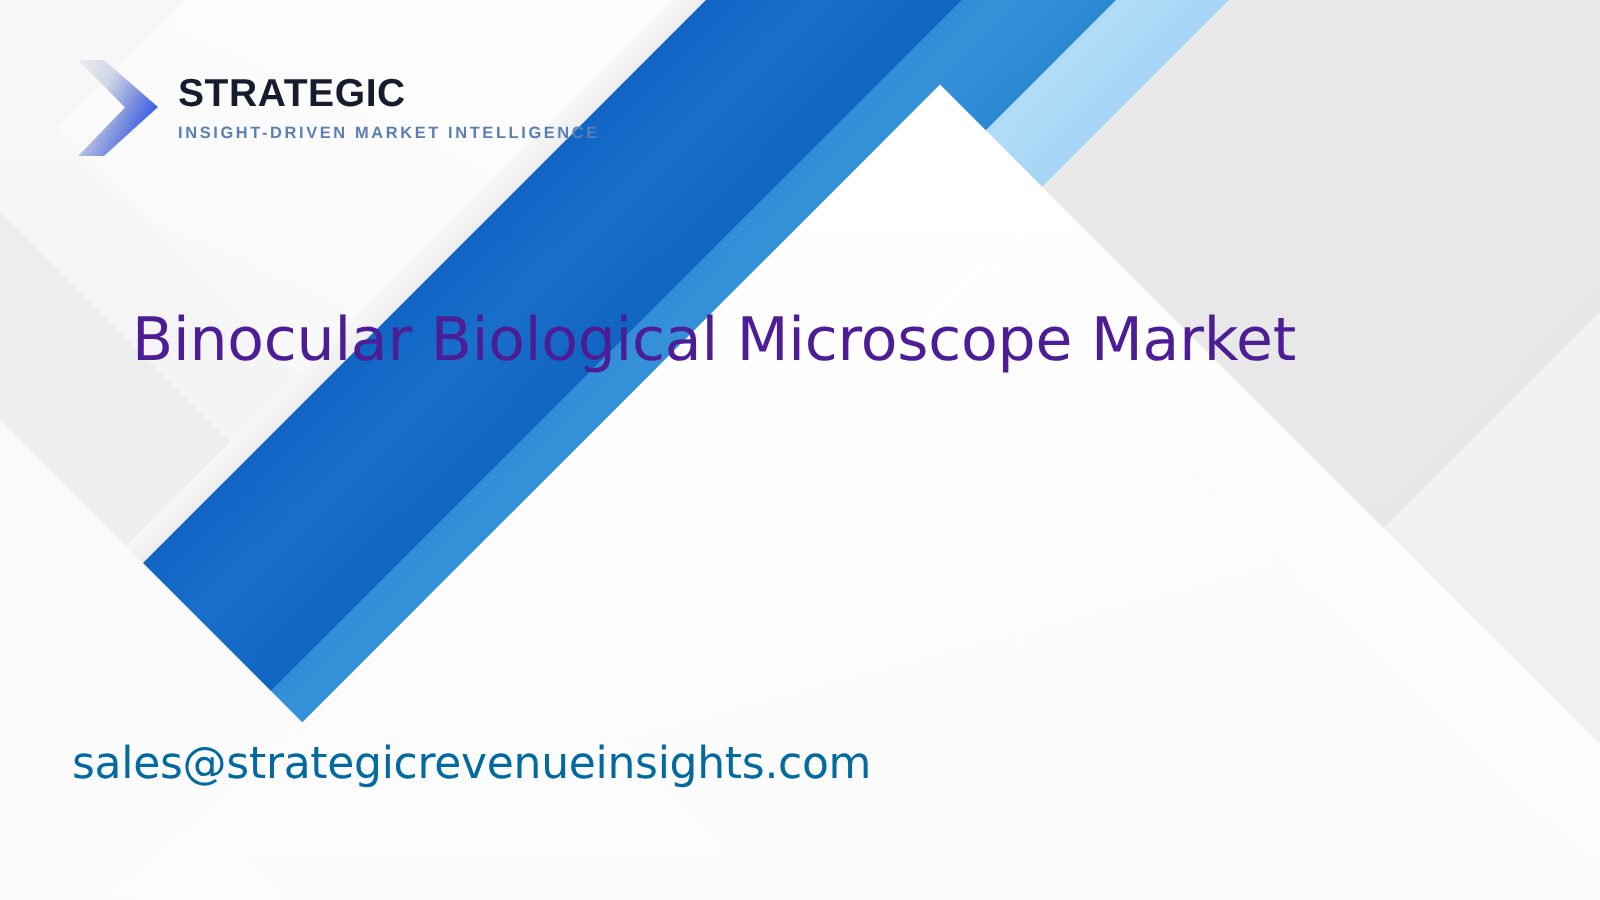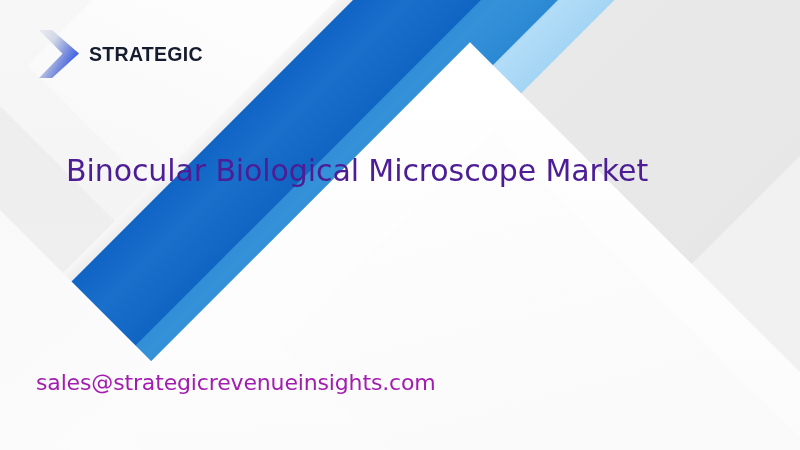--- a/index.html
+++ b/index.html
@@ -178,21 +178,21 @@
   }
 
   
   .email {
     position: absolute;
     left: 36px;
     top: 370px;
     font-family: "DejaVu Sans", sans-serif;
     font-size: 22px;
     font-weight: normal;
-    color: #a21caf;
+    color: #0369a1;
     letter-spacing: -0.15px;
   }
 </style>
 </head>
 <body>
 
 <div class="cover">
 
   <div class="bg-base"></div>
   <div class="bg-facet facet-a"></div>
@@ -220,20 +220,21 @@
           <stop offset="28%" stop-color="#cfd6e6"></stop>
           <stop offset="58%" stop-color="#8193dd"></stop>
           <stop offset="82%" stop-color="#3f61e6"></stop>
           <stop offset="100%" stop-color="#2446e0"></stop>
         </linearGradient>
       </defs>
       <path d="M1 2 L14 2 L41 25.5 L14 50 L1 50 L24.5 25.8 Z" fill="url(#chevGrad)"></path>
     </svg>
     <div class="logo-text">
       <div class="logo-line1">STRATEGIC</div>
+      <div class="logo-tagline">INSIGHT-DRIVEN MARKET INTELLIGENCE</div>
     </div>
   </div>
 
   <div class="title">Binocular Biological Microscope Market</div>
 
   <div class="email">sales@strategicrevenueinsights.com</div>
 
 </div>
 
 </body></html>

